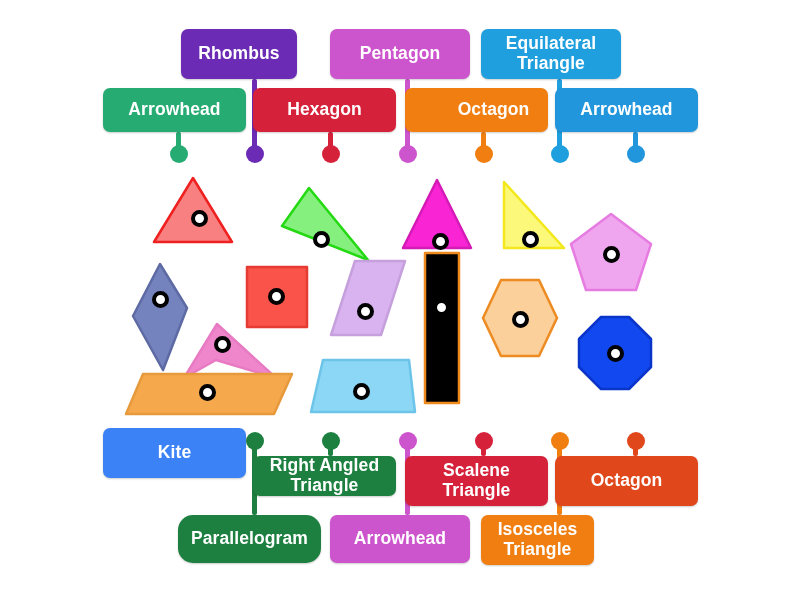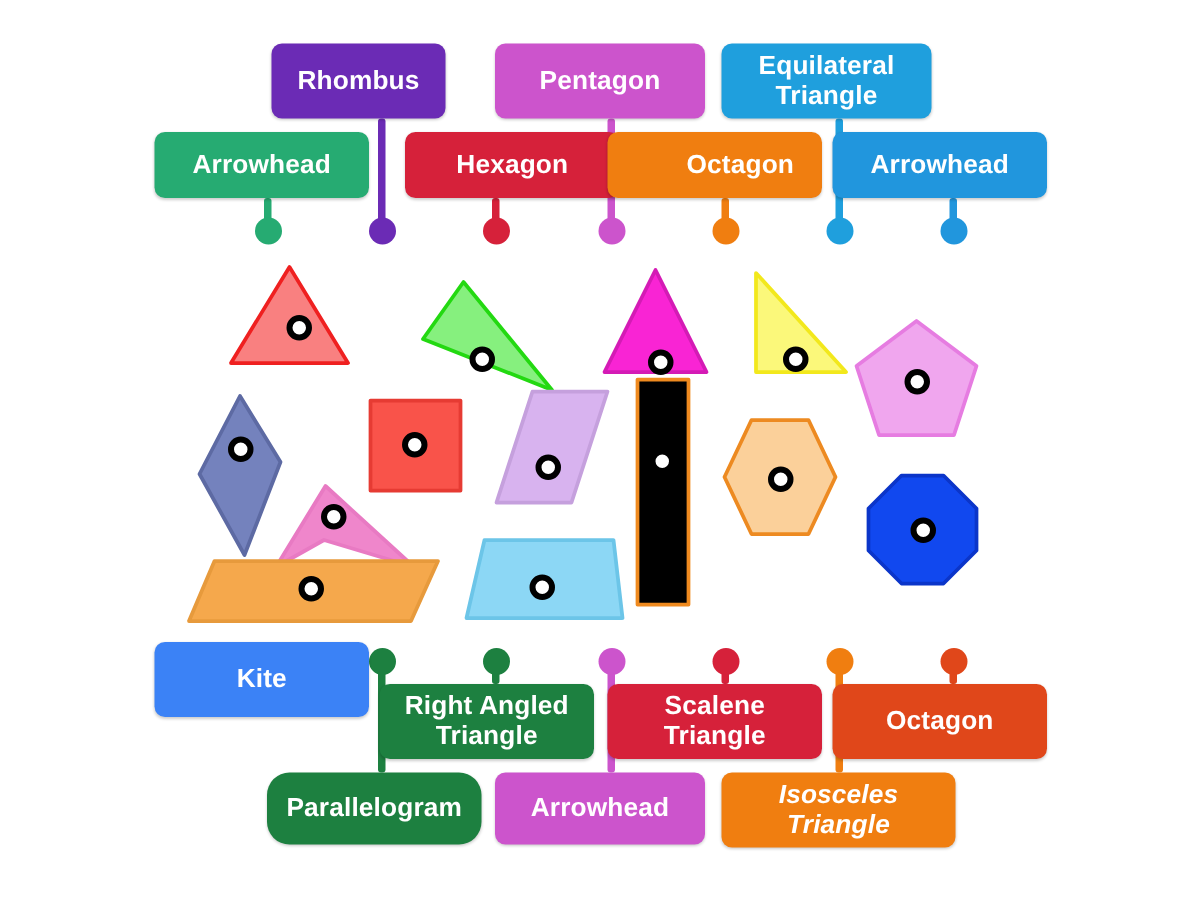--- a/index.html
+++ b/index.html
@@ -177,51 +177,51 @@
       <div class="stem" style="background: rgb(224, 71, 26); left: 633px; top: 441px; height: 15px;"></div>
       <div class="dot" style="background: rgb(224, 71, 26); left: 627px; top: 432px;"></div>
     </div>
   <div id="labels-layer">
       <div class="label-box" style="background: rgb(38, 171, 114); left: 103px; top: 88px; width: 143px; height: 44px;">
         <span>Arrowhead</span>
       </div>
       <div class="label-box" style="background: rgb(107, 43, 181); left: 181px; top: 29px; width: 116px; height: 50px;">
         <span>Rhombus</span>
       </div>
-      <div class="label-box" style="background: rgb(214, 33, 58); left: 253px; top: 88px; width: 143px; height: 44px; margin-left: 17px;">
+      <div class="label-box" style="background: rgb(214, 33, 58); left: 253px; top: 88px; width: 143px; height: 44px;">
         <span>Hexagon</span>
       </div>
       <div class="label-box" style="background: rgb(204, 84, 204); left: 330px; top: 29px; width: 140px; height: 50px; justify-content: flex-end;">
         <span>Pentagon</span>
       </div>
       <div class="label-box" style="background: rgb(240, 126, 16); left: 405px; top: 88px; width: 143px; height: 44px; padding-left: 40px;">
         <span>Octagon</span>
       </div>
       <div class="label-box" style="background: rgb(31, 159, 221); left: 481px; top: 29px; width: 140px; height: 50px;">
         <span>Equilateral<br>Triangle</span>
       </div>
       <div class="label-box" style="background: rgb(33, 150, 221); left: 555px; top: 88px; width: 143px; height: 44px;">
         <span>Arrowhead</span>
       </div>
       <div class="label-box" style="background: #3b82f6; left: 103px; top: 428px; width: 143px; height: 50px;">
         <span>Kite</span>
       </div>
       <div class="label-box" style="background: rgb(29, 128, 64); left: 178px; top: 515px; width: 143px; height: 48px; border-radius: 15px;">
         <span>Parallelogram</span>
       </div>
-      <div class="label-box" style="background: rgb(29, 128, 64); left: 253px; top: 456px; width: 143px; height: 50px;">
+      <div class="label-box" style="background: rgb(29, 128, 64); left: 253px; top: 456px; width: 143px; height: 40px;">
         <span>Right Angled<br>Triangle</span>
       </div>
       <div class="label-box" style="background: rgb(204, 84, 204); left: 330px; top: 515px; width: 140px; height: 48px;">
         <span>Arrowhead</span>
       </div>
       <div class="label-box" style="background: rgb(214, 33, 58); left: 405px; top: 456px; width: 143px; height: 50px;">
         <span>Scalene<br>Triangle</span>
       </div>
-      <div class="label-box" style="background: rgb(240, 126, 16); left: 481px; top: 515px; width: 156px; height: 50px; font-style: italic;">
+      <div class="label-box" style="background: rgb(240, 126, 16); left: 481px; top: 515px; width: 113px; height: 50px;">
         <span>Isosceles<br>Triangle</span>
       </div>
       <div class="label-box" style="background: rgb(224, 71, 26); left: 555px; top: 456px; width: 143px; height: 50px;">
         <span>Octagon</span>
       </div>
     </div>
 
 <div class="marker" style="left: 191px; top: 210px;"></div>
     <div class="marker" style="left: 313px; top: 231px;"></div>
     <div class="marker" style="left: 432px; top: 233px;"></div>

